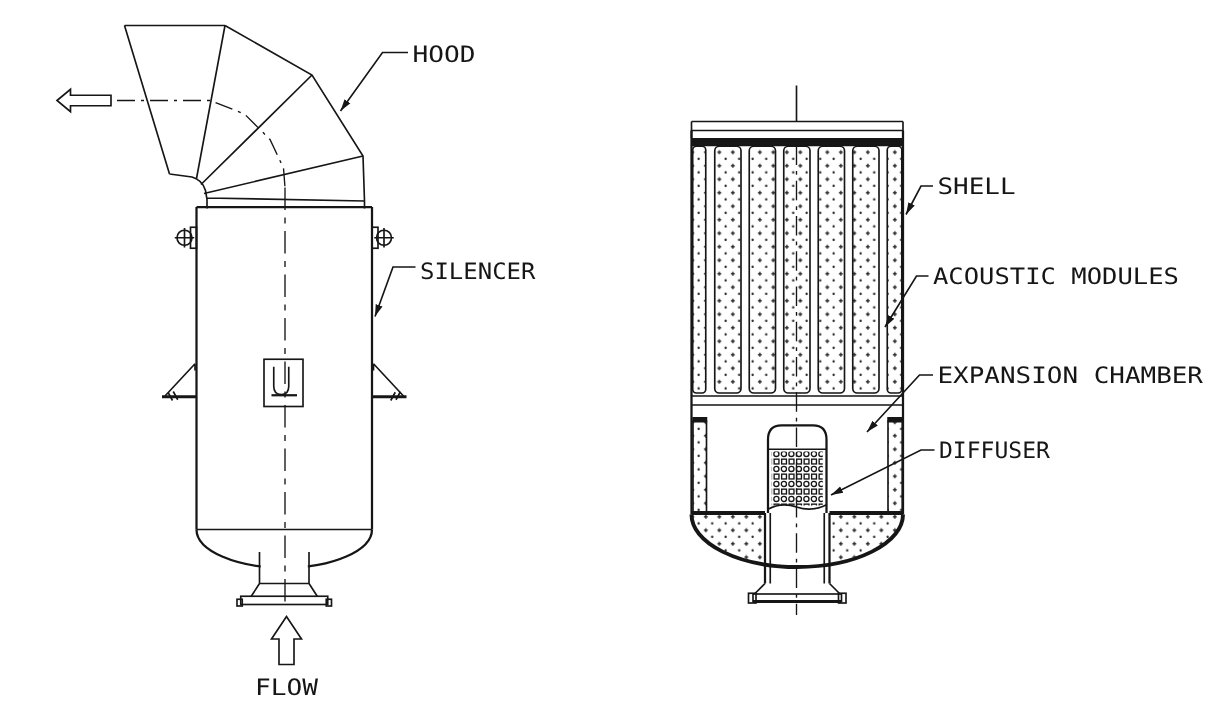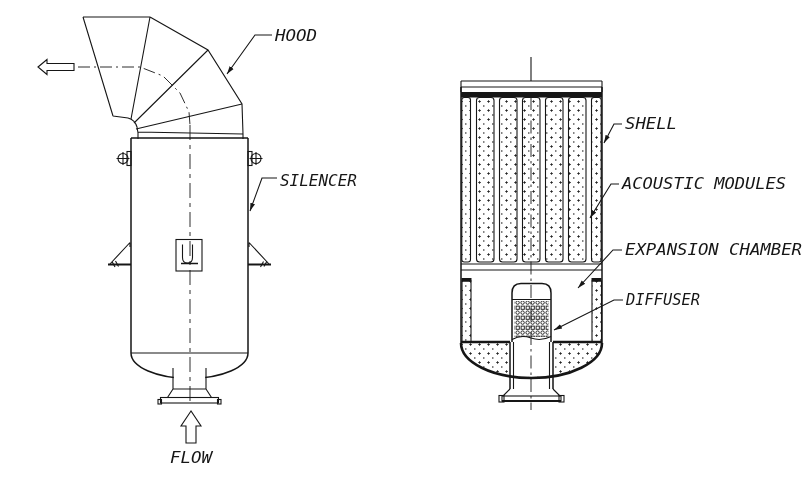--- a/index.html
+++ b/index.html
@@ -1,16 +1,16 @@
 <!DOCTYPE html>
 <html><head>
 <meta charset="utf-8">
 <style>
   html,body{margin:0;padding:0;background:#ffffff;}
-  .canvas{position:relative;width:812px;height:478px;background:#ffffff;overflow:hidden;font-style:italic;}
+  .canvas{position:relative;width:812px;height:478px;background:#ffffff;overflow:hidden;}
   svg{display:block;}
   .ln{stroke:#161616;fill:none;stroke-width:1.1;stroke-linecap:butt;stroke-linejoin:miter;}
   .w15{stroke-width:1.5;}
   .w2{stroke-width:2;}
   .w26{stroke-width:2.6;}
   .blk{fill:#161616;stroke:none;}
   .whitefill{fill:#ffffff;stroke:none;}
   .stipfill{fill:url(#stipple);}
   .perffill{fill:url(#perf);}
   .cad{font-family:"DejaVu Sans Mono","Liberation Mono",monospace;font-size:15px;fill:#161616;}

